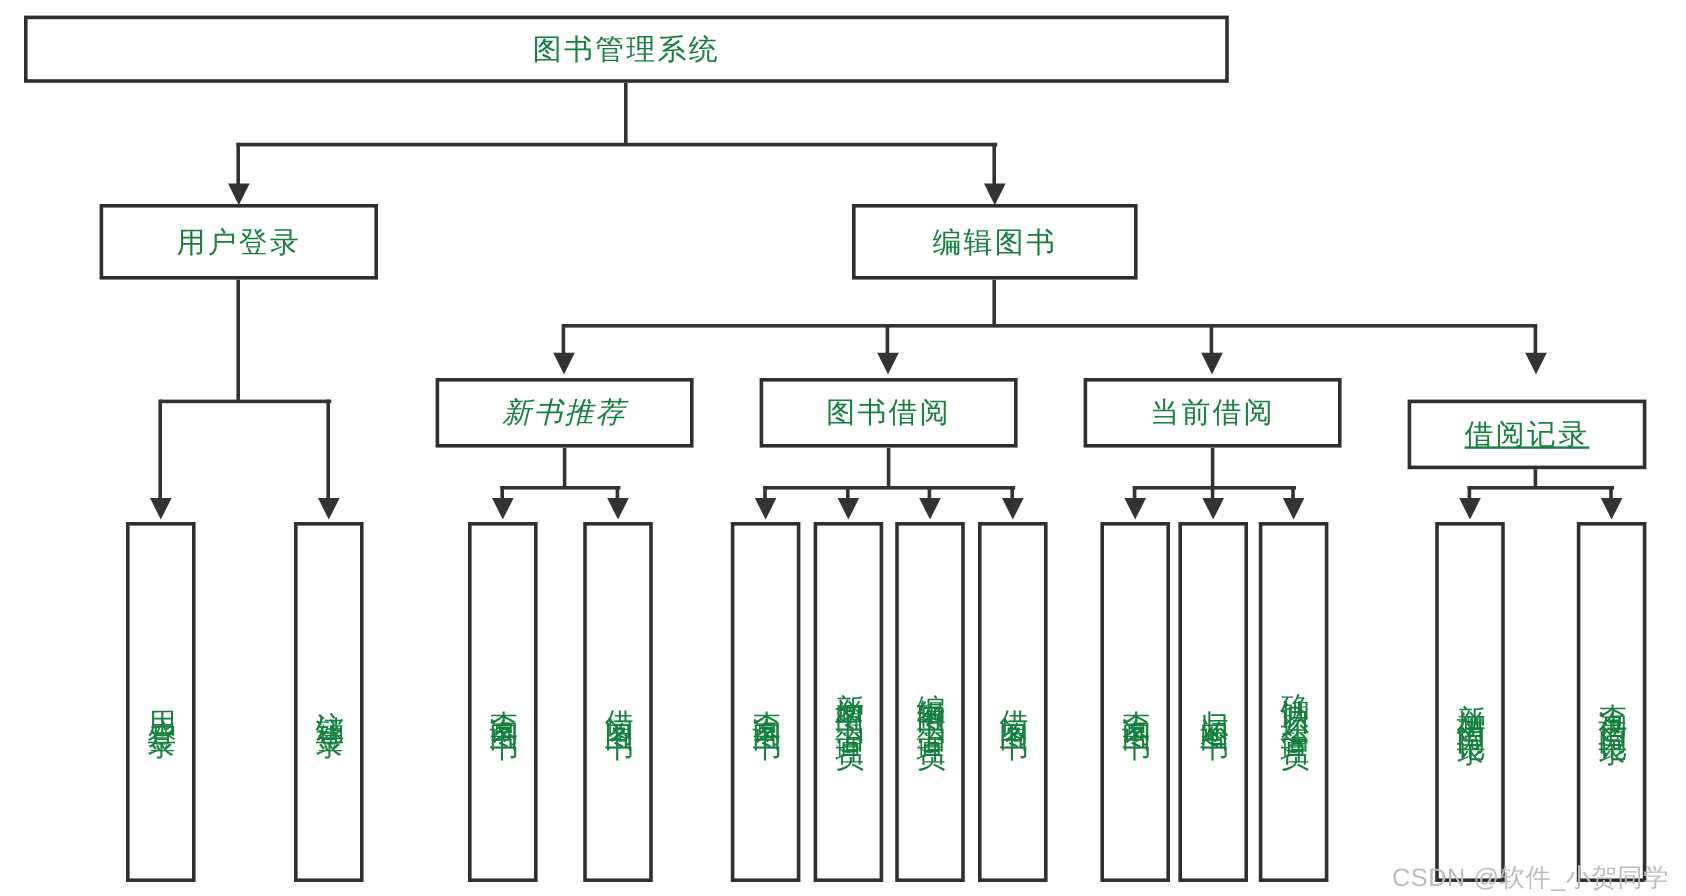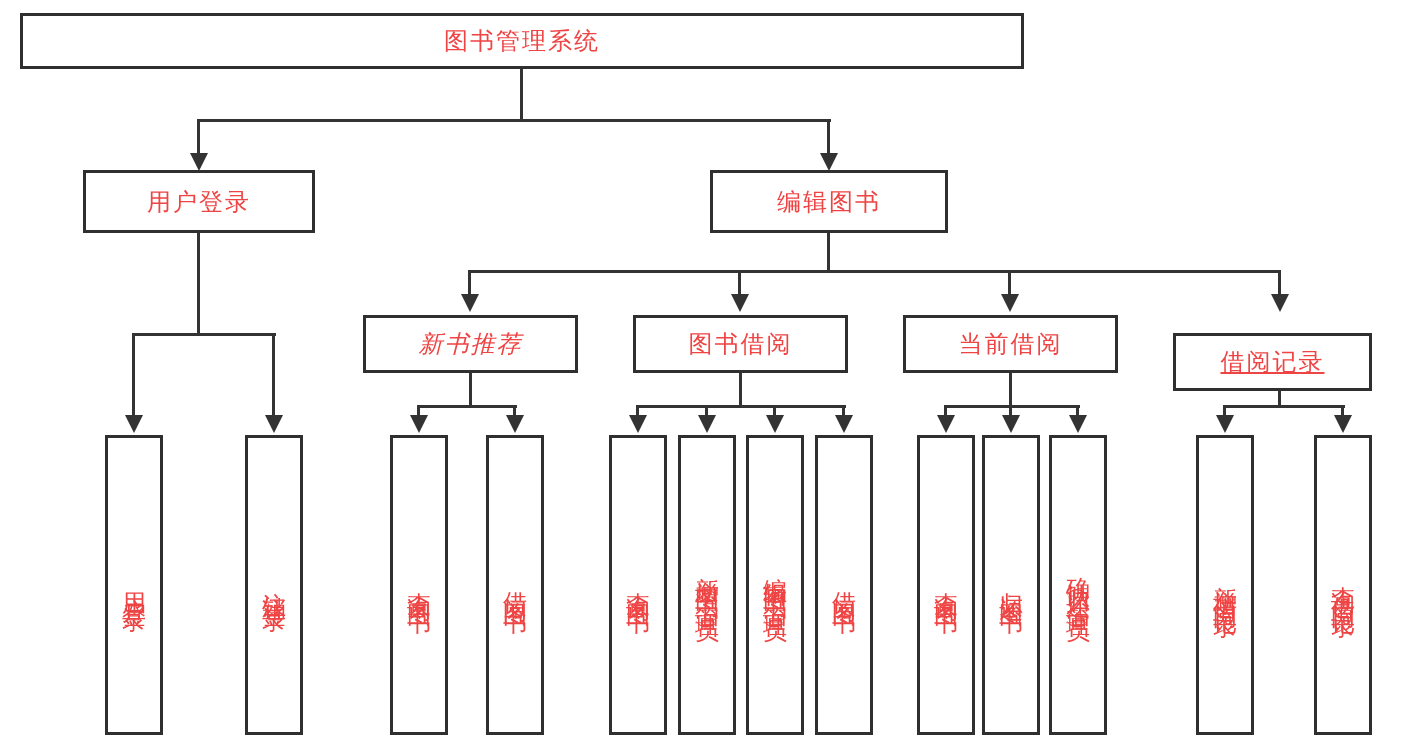--- a/index.html
+++ b/index.html
@@ -6,21 +6,21 @@
   .stage {
     position:relative; width:1405px; height:747px;
     background:#ffffff; overflow:hidden;
     font-family:"Liberation Sans","DejaVu Sans",sans-serif;
     color:#3a3a3a;
   }
   .node {
     position:absolute; box-sizing:border-box;
     background:#ffffff; border:3px solid #2f2f2f;
     display:flex; align-items:center; justify-content:center;
-    font-size:24px; letter-spacing:2px; color:#ef4444;
+    font-size:24px; letter-spacing:2px; color:#15803d;
     z-index:2;
   }
   .node.vtext {
     writing-mode:vertical-lr;
     font-size:24px; letter-spacing:6px; line-height:1;
     padding:6px 0;
   }
   .hline, .vline { position:absolute; background:#333333; z-index:1; }
   .hline { height:3px; }
   .vline { width:3px; }
@@ -175,14 +175,15 @@
     <span>确认归还（管理员）</span>
   </div>
 
   <div class="node vtext" style="left:1196px; top:435px; width:58px; height:300px;">
     <span>新增借阅记录</span>
   </div>
   <div class="node vtext" style="left:1314px; top:435px; width:58px; height:300px;">
     <span>查询借阅记录</span>
   </div>
 
+  <div class="watermark">CSDN @软件_小贺同学</div>
 
 </div>
 
 </body></html>

